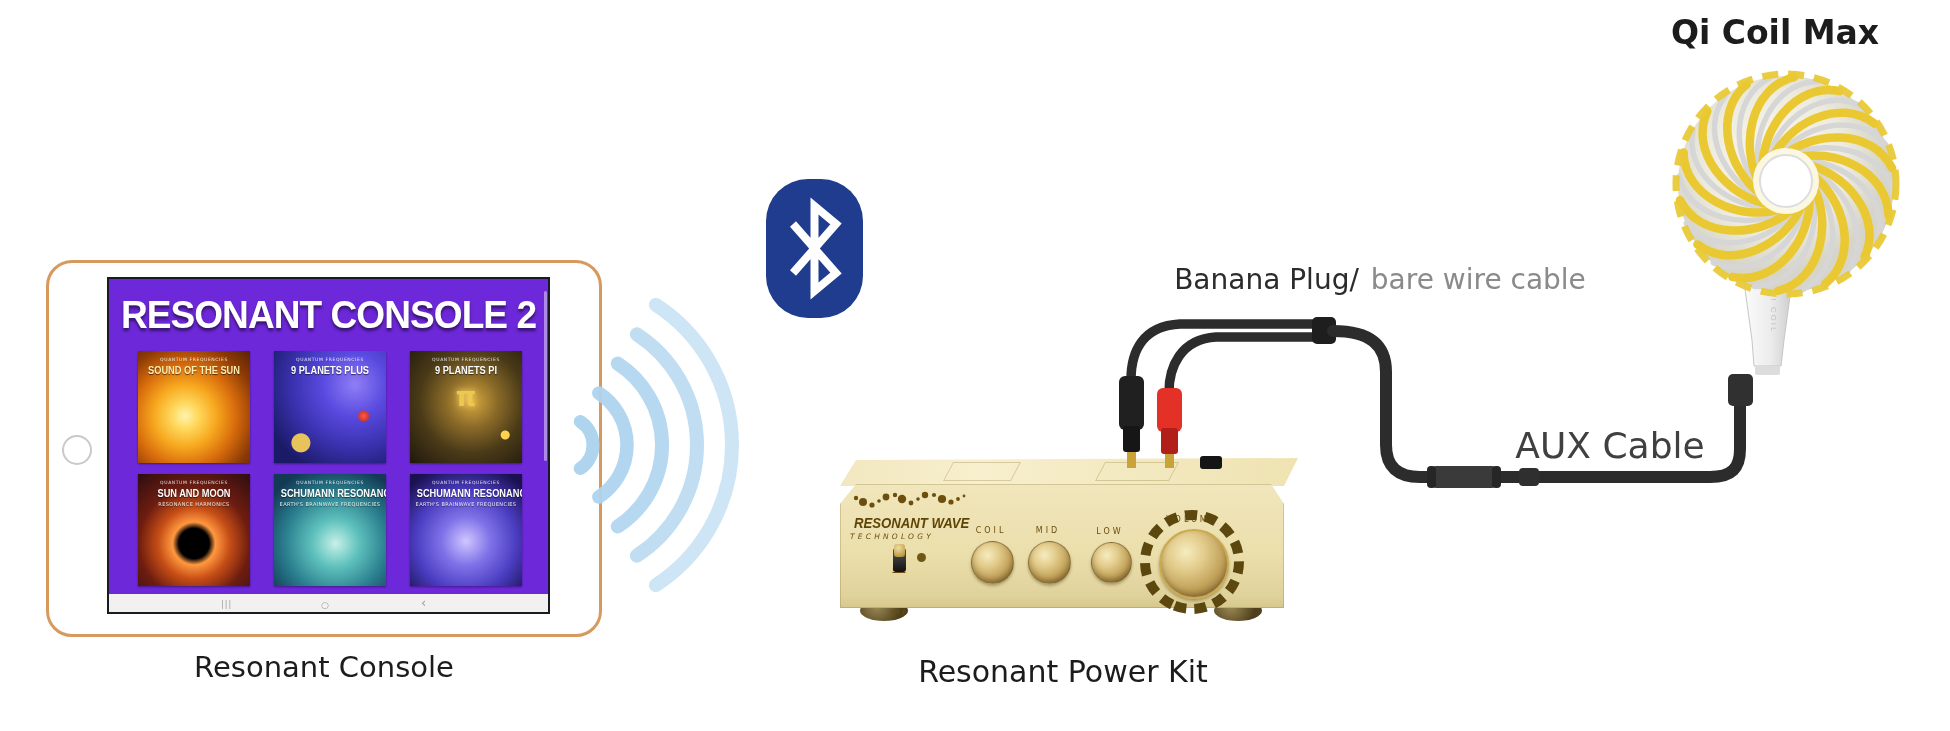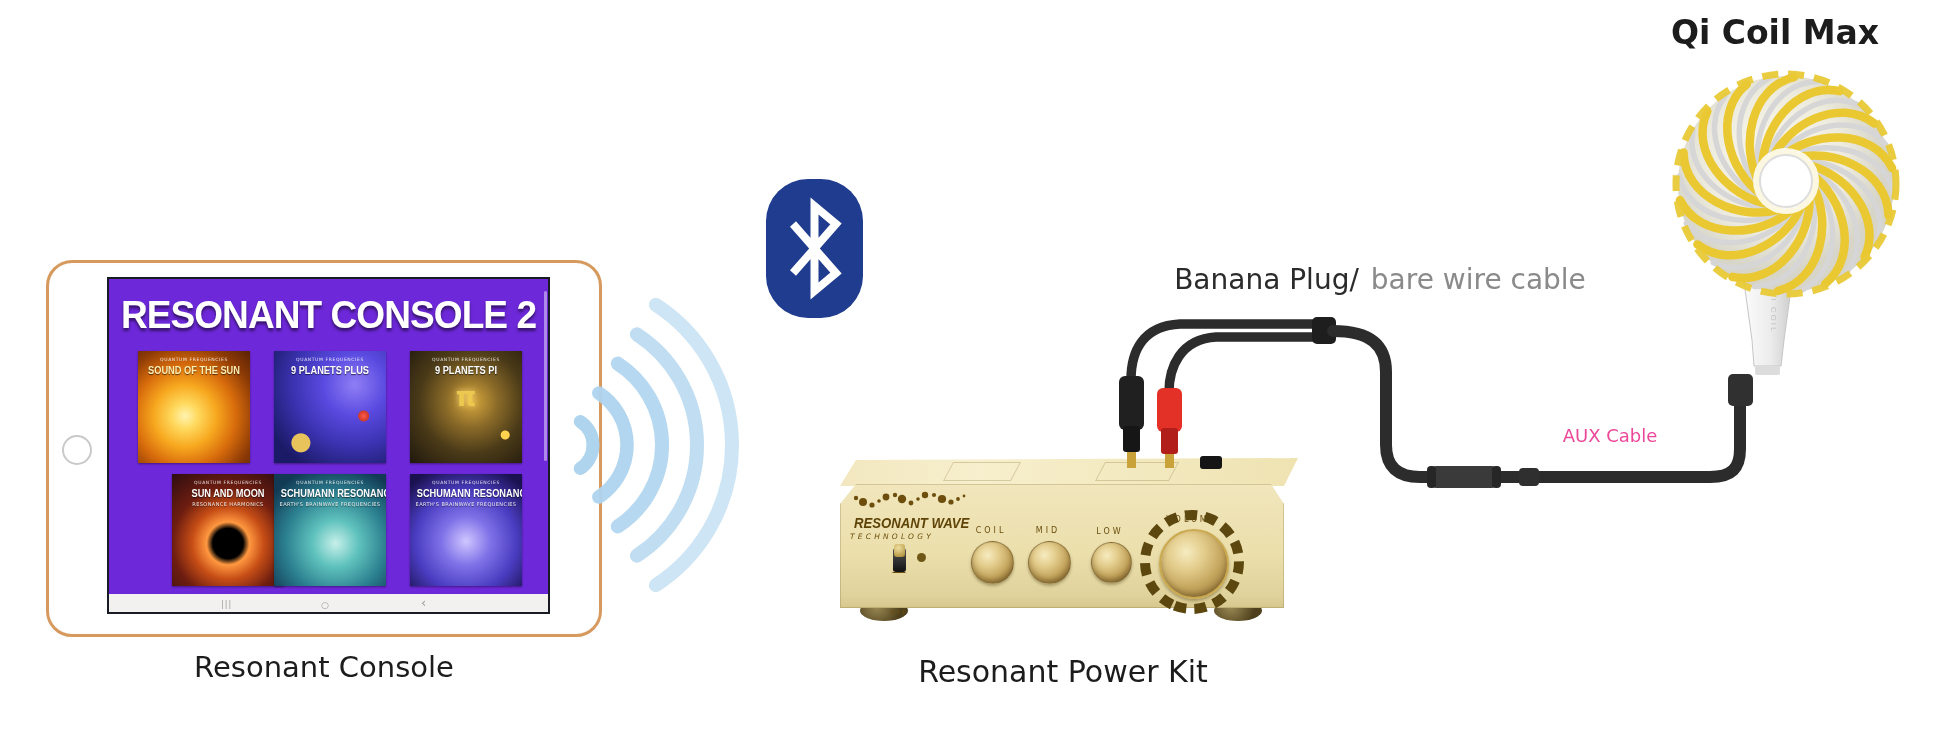--- a/index.html
+++ b/index.html
@@ -25,21 +25,21 @@
            transform:scaleX(.88);white-space:nowrap;text-shadow:0 1px 1px rgba(0,0,0,.6);margin-top:2px;}
   .t-sub{font-size:5px;letter-spacing:.4px;opacity:.9;margin-top:2px;text-shadow:0 1px 1px rgba(0,0,0,.6);}
   .t-pi{font-size:26px;font-weight:700;color:#ecc94e;text-shadow:0 0 6px rgba(255,220,120,.8);margin-top:6px;}
   .t1{background:radial-gradient(circle at 42% 58%,#fff3b0 0%,#ffd95e 14%,#f7a81f 34%,#d86c0c 55%,#8c3a06 78%,#5a2105 100%);}
   .t1 .t-title{color:#ffedb0;}
   .t2{background:radial-gradient(circle at 24% 82%,#e8c25a 0,#e8c25a 9px,rgba(0,0,0,0) 10px),
        radial-gradient(circle at 80% 58%,#ff5a4a 0,#d03a2a 5px,rgba(0,0,0,0) 6px),
        radial-gradient(circle at 72% 30%,#8f7ff5 0%,#5a4ae0 28%,#3a32b0 55%,#1b1a66 85%);}
   .t3{background:radial-gradient(circle at 85% 75%,#ffd34d 0,#ffd34d 4px,rgba(0,0,0,0) 5px),
        radial-gradient(circle at 55% 45%,#d9a93f 0%,#8a6a28 30%,#4a3a18 60%,#1f180c 100%);}
-  .t4{background:radial-gradient(circle at 50% 62%,#000 0 17%,#ff9840 24%,#c74e16 40%,#6e1d10 62%,#2c0d10 100%);margin-left:34px;}
+  .t4{background:radial-gradient(circle at 50% 62%,#000 0 17%,#ff9840 24%,#c74e16 40%,#6e1d10 62%,#2c0d10 100%);}
   .t5{background:radial-gradient(circle at 55% 62%,#c8f0ea 0%,#5fc2bd 25%,#2a7e8e 55%,#123a55 85%);}
   .t6{background:radial-gradient(circle at 50% 60%,#cfc6ff 0%,#7f72e8 28%,#4a3cc0 58%,#1a1150 90%);}
   .scrollbar{position:absolute;right:1px;top:12px;width:3px;height:170px;background:rgba(255,255,255,.45);border-radius:2px;}
   .navbar{position:absolute;left:0;bottom:0;width:100%;height:18px;background:#f2f1ef;color:#9b9b9b;}
   .navbar span{position:absolute;top:1px;font-size:11px;line-height:16px;}
   .nav-recents{left:112px;letter-spacing:1px;font-size:8px !important;top:3px !important;}
   .nav-home{left:212px;font-size:9px !important;top:3px !important;}
   .nav-back{left:312px;font-size:13px !important;top:1px !important;}
 
   .cap{position:absolute;color:#1c1c1c;text-align:center;white-space:nowrap;}
@@ -84,21 +84,21 @@
   .k-low{left:1091px;top:542px;width:39px;height:39px;}
   .k-vol{left:1159px;top:529px;width:66px;height:66px;border:2px solid #caa94f;}
   .vol-ticks{position:absolute;left:1138px;top:508px;}
 
   
   .cables{position:absolute;left:0;top:0;pointer-events:none;}
   .coil-svg{position:absolute;left:1640px;top:50px;}
 
   .lbl-banana{position:absolute;left:1080px;top:263px;width:600px;text-align:center;font-size:28px;white-space:nowrap;}
   .lbl-banana .black{color:#2b2b2b;} .lbl-banana .gray{color:#8a8a8a;margin-left:12px;}
-  .lbl-aux{position:absolute;left:1440px;top:425px;width:340px;text-align:center;font-size:18px;color:#ec4899;white-space:nowrap;}
+  .lbl-aux{position:absolute;left:1440px;top:425px;width:340px;text-align:center;font-size:36px;color:#404040;white-space:nowrap;}
 </style>
 </head>
 <body>
 
 <div class="canvas">
 
   <div class="tablet">
     <div class="home-btn"></div>
     <div class="screen">
       <div class="app-title">RESONANT CONSOLE 2</div>

